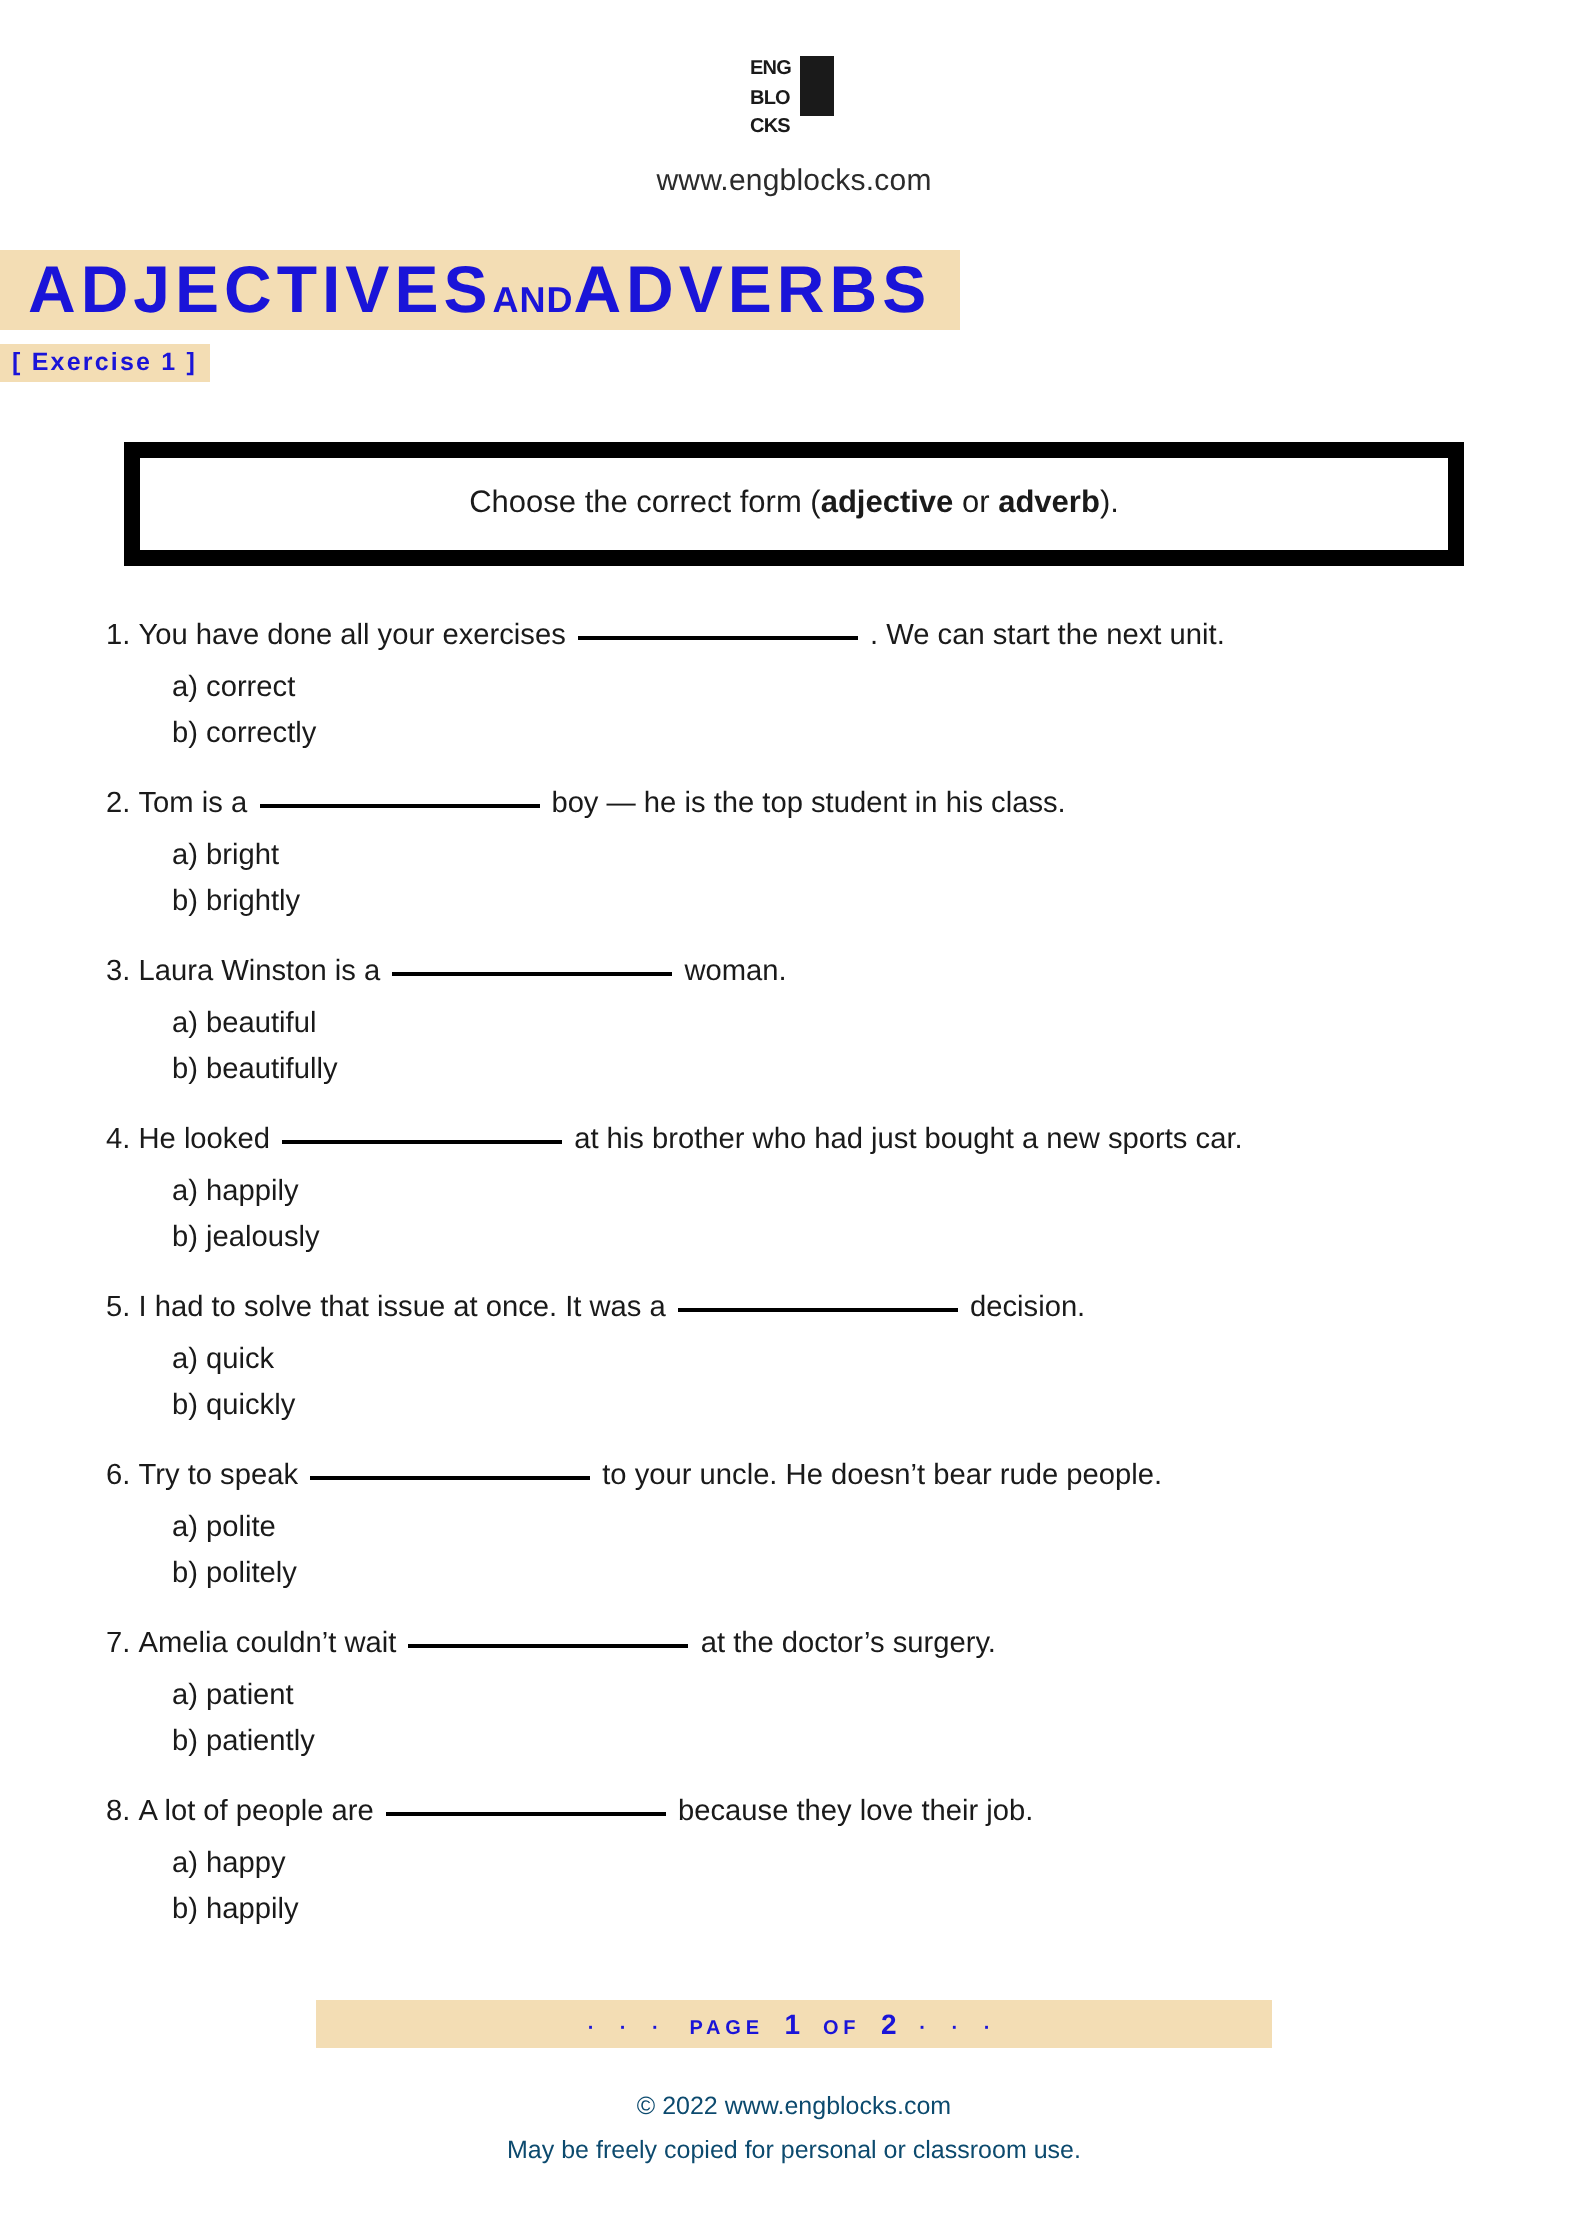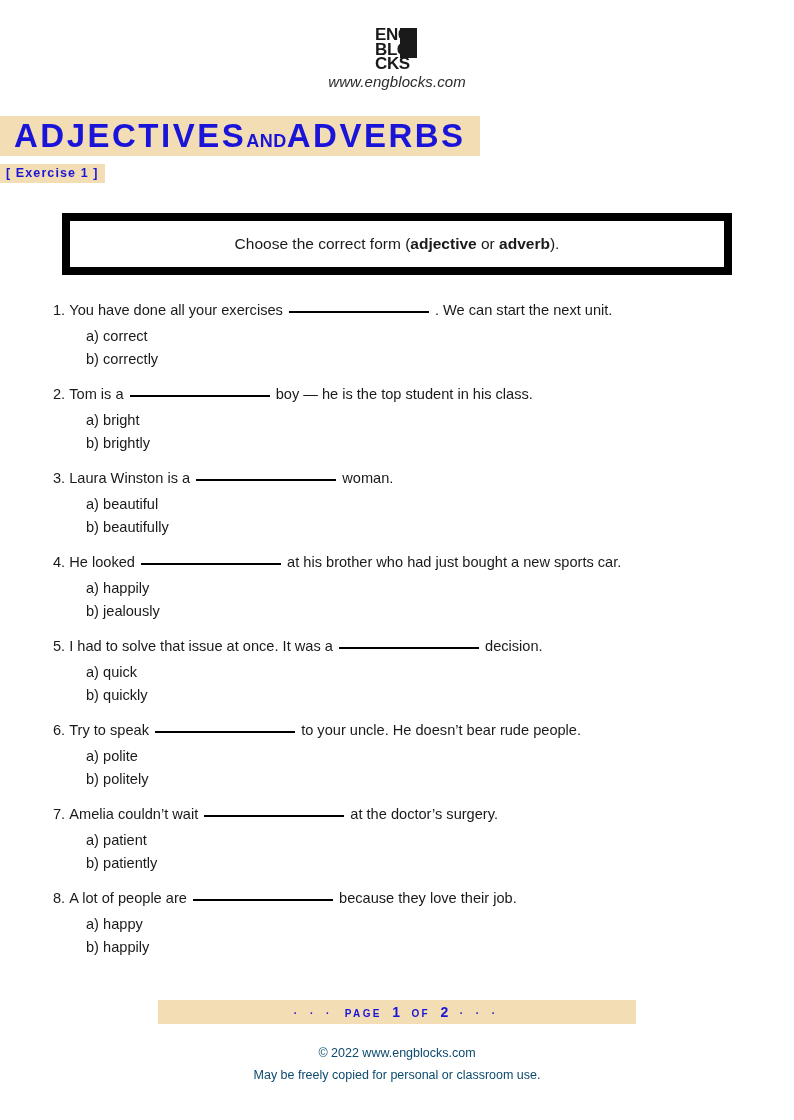--- a/index.html
+++ b/index.html
@@ -26,21 +26,21 @@
     position: relative;
     width: 46px;
     height: 44px;
     text-align: left;
   }
   .logo-lines {
     position: relative;
     z-index: 2;
     font-family: "Liberation Sans", sans-serif;
     font-weight: bold;
-    font-size: 17px;
+    font-size: 10px;
     line-height: 14.5px;
     letter-spacing: -0.4px;
     color: #1a1a1a;
     text-align: left;
     padding-left: 1px;
   }
   .logo-block {
     position: absolute;
     z-index: 1;
     background: #1a1a1a;
@@ -48,24 +48,24 @@
     top: 0px;
     width: 17px;
     height: 30px;
   }
   .logo-lines .ln {
     display: block;
     position: relative;
   }
 
   .site-url {
+    margin-top: 10px;
     font-size: 15px;
     color: #2b2b2b;
     letter-spacing: 0.1px;
-    font-style: italic;
   }
 
   
   .title-wrap {
     margin-top: 26px;
     border-radius: 19px;
   }
   .title-band {
     display: inline-block;
     background: #f3ddb4;

